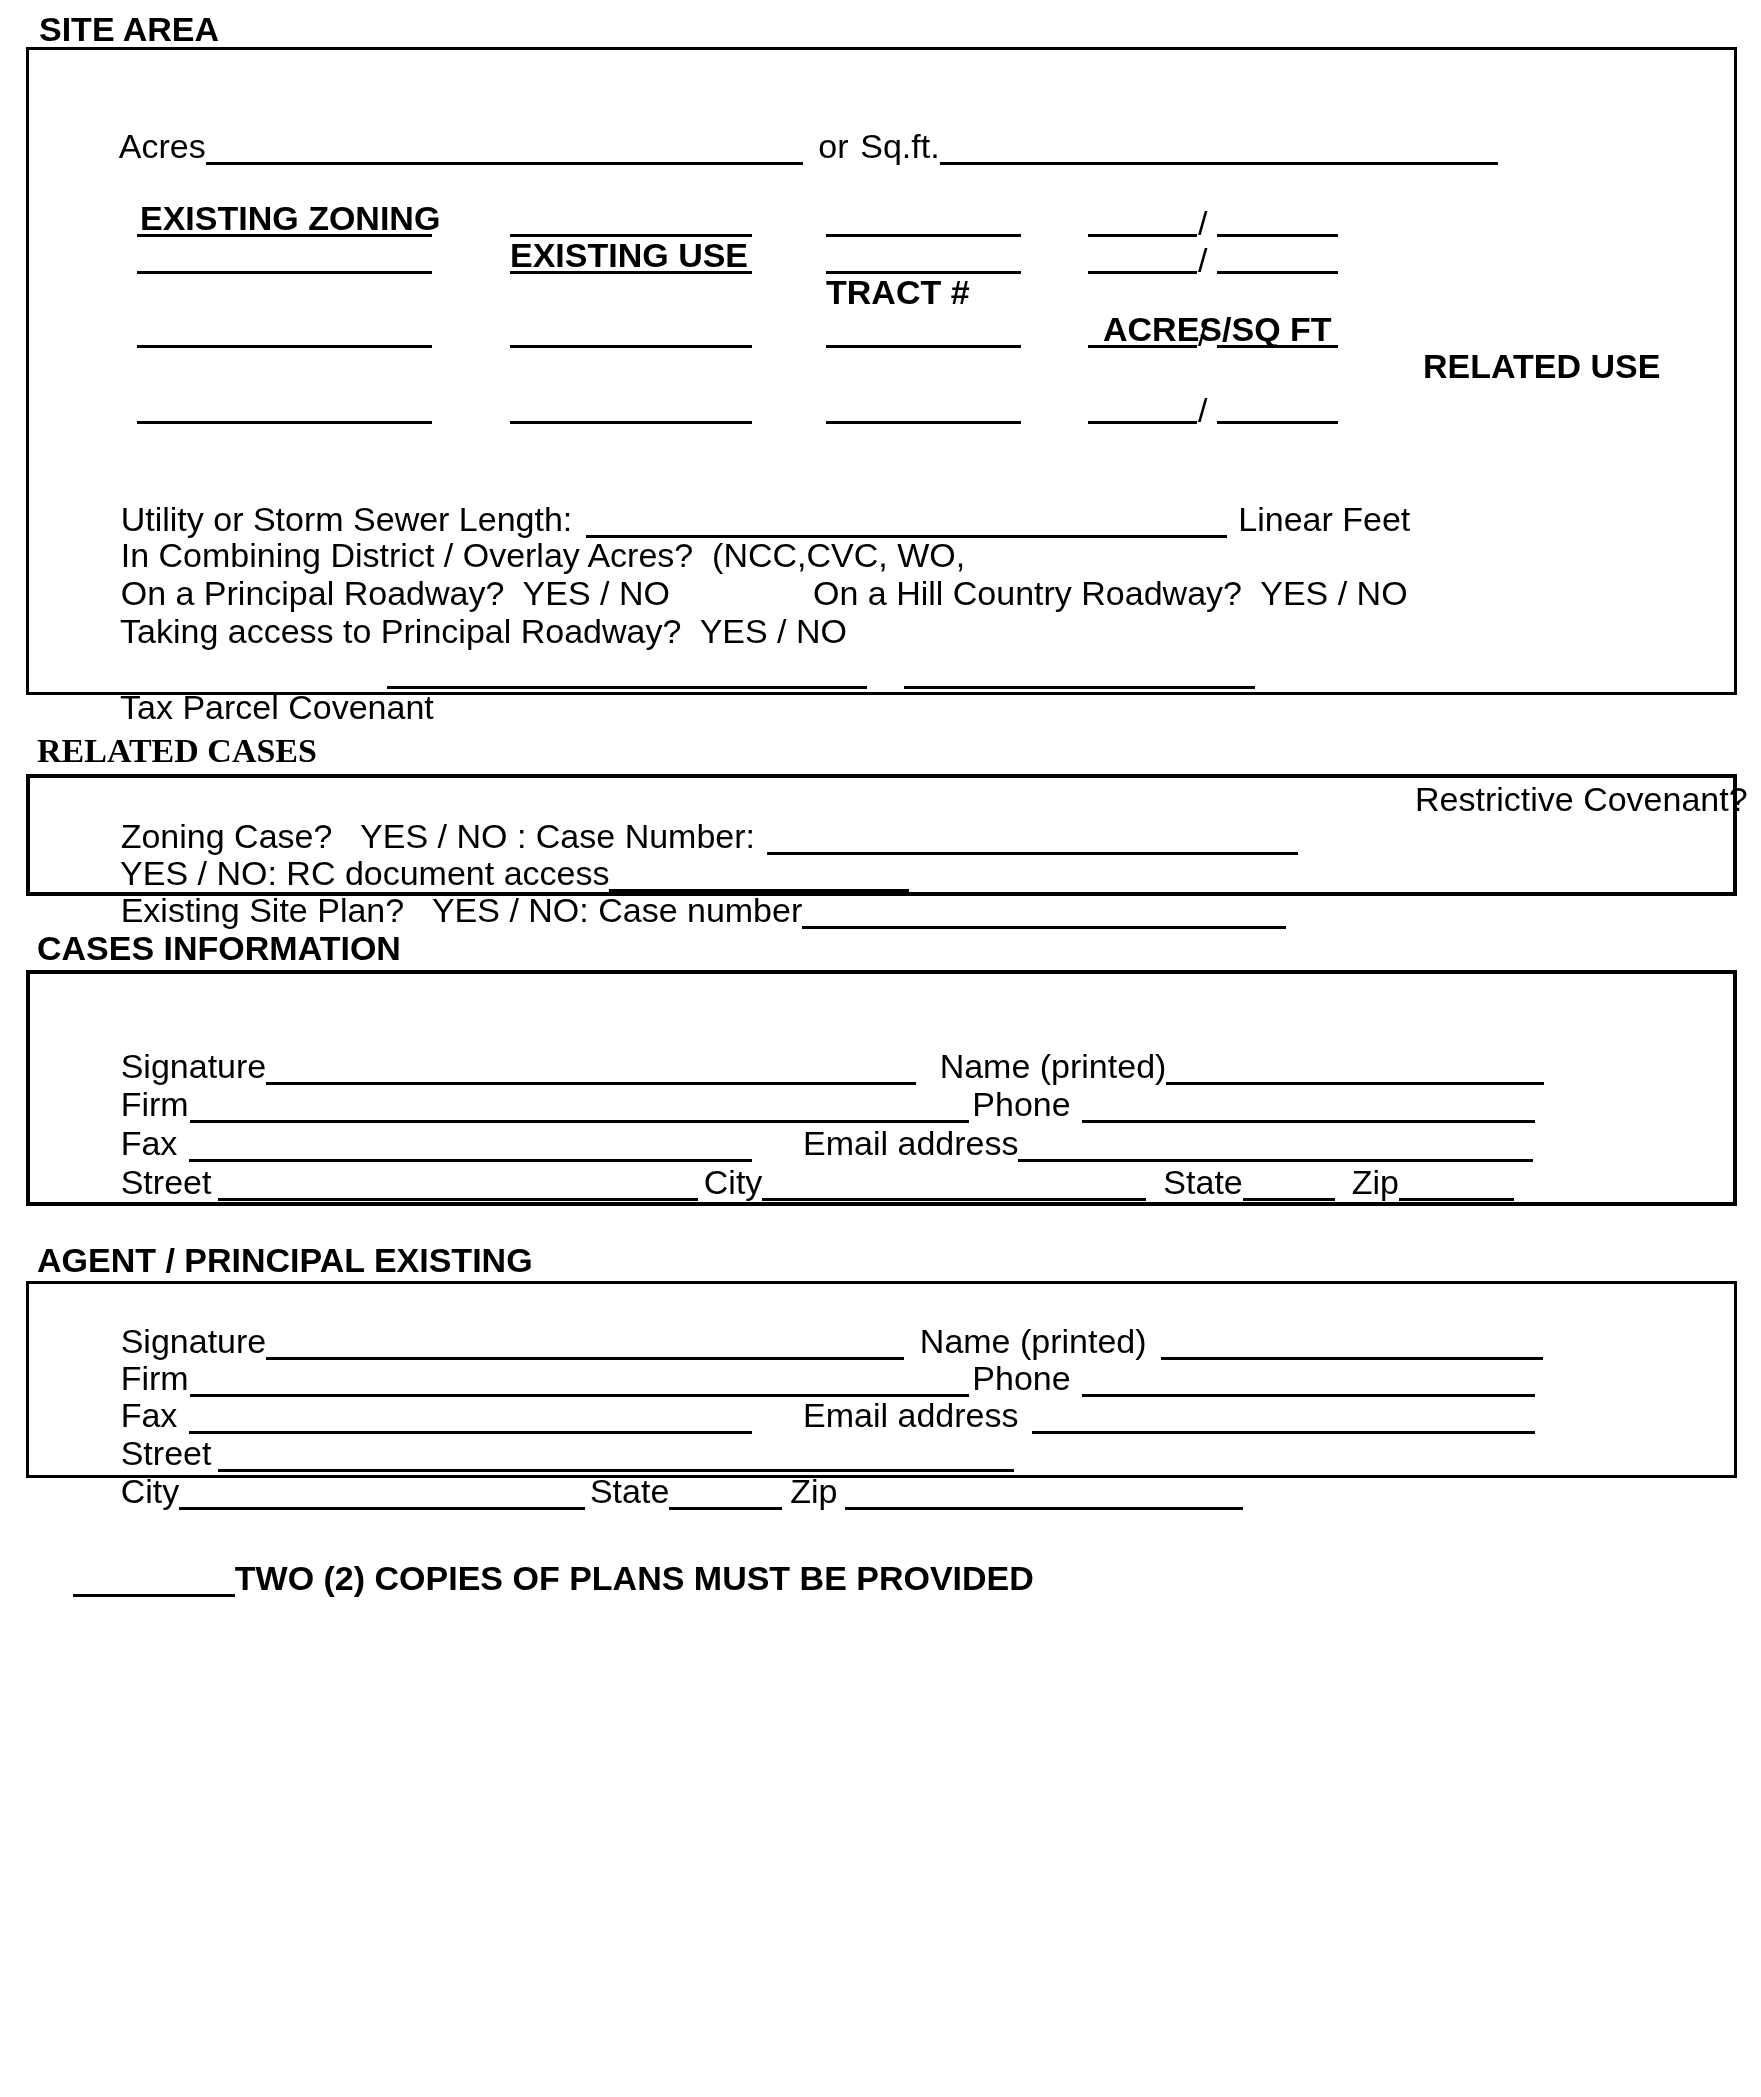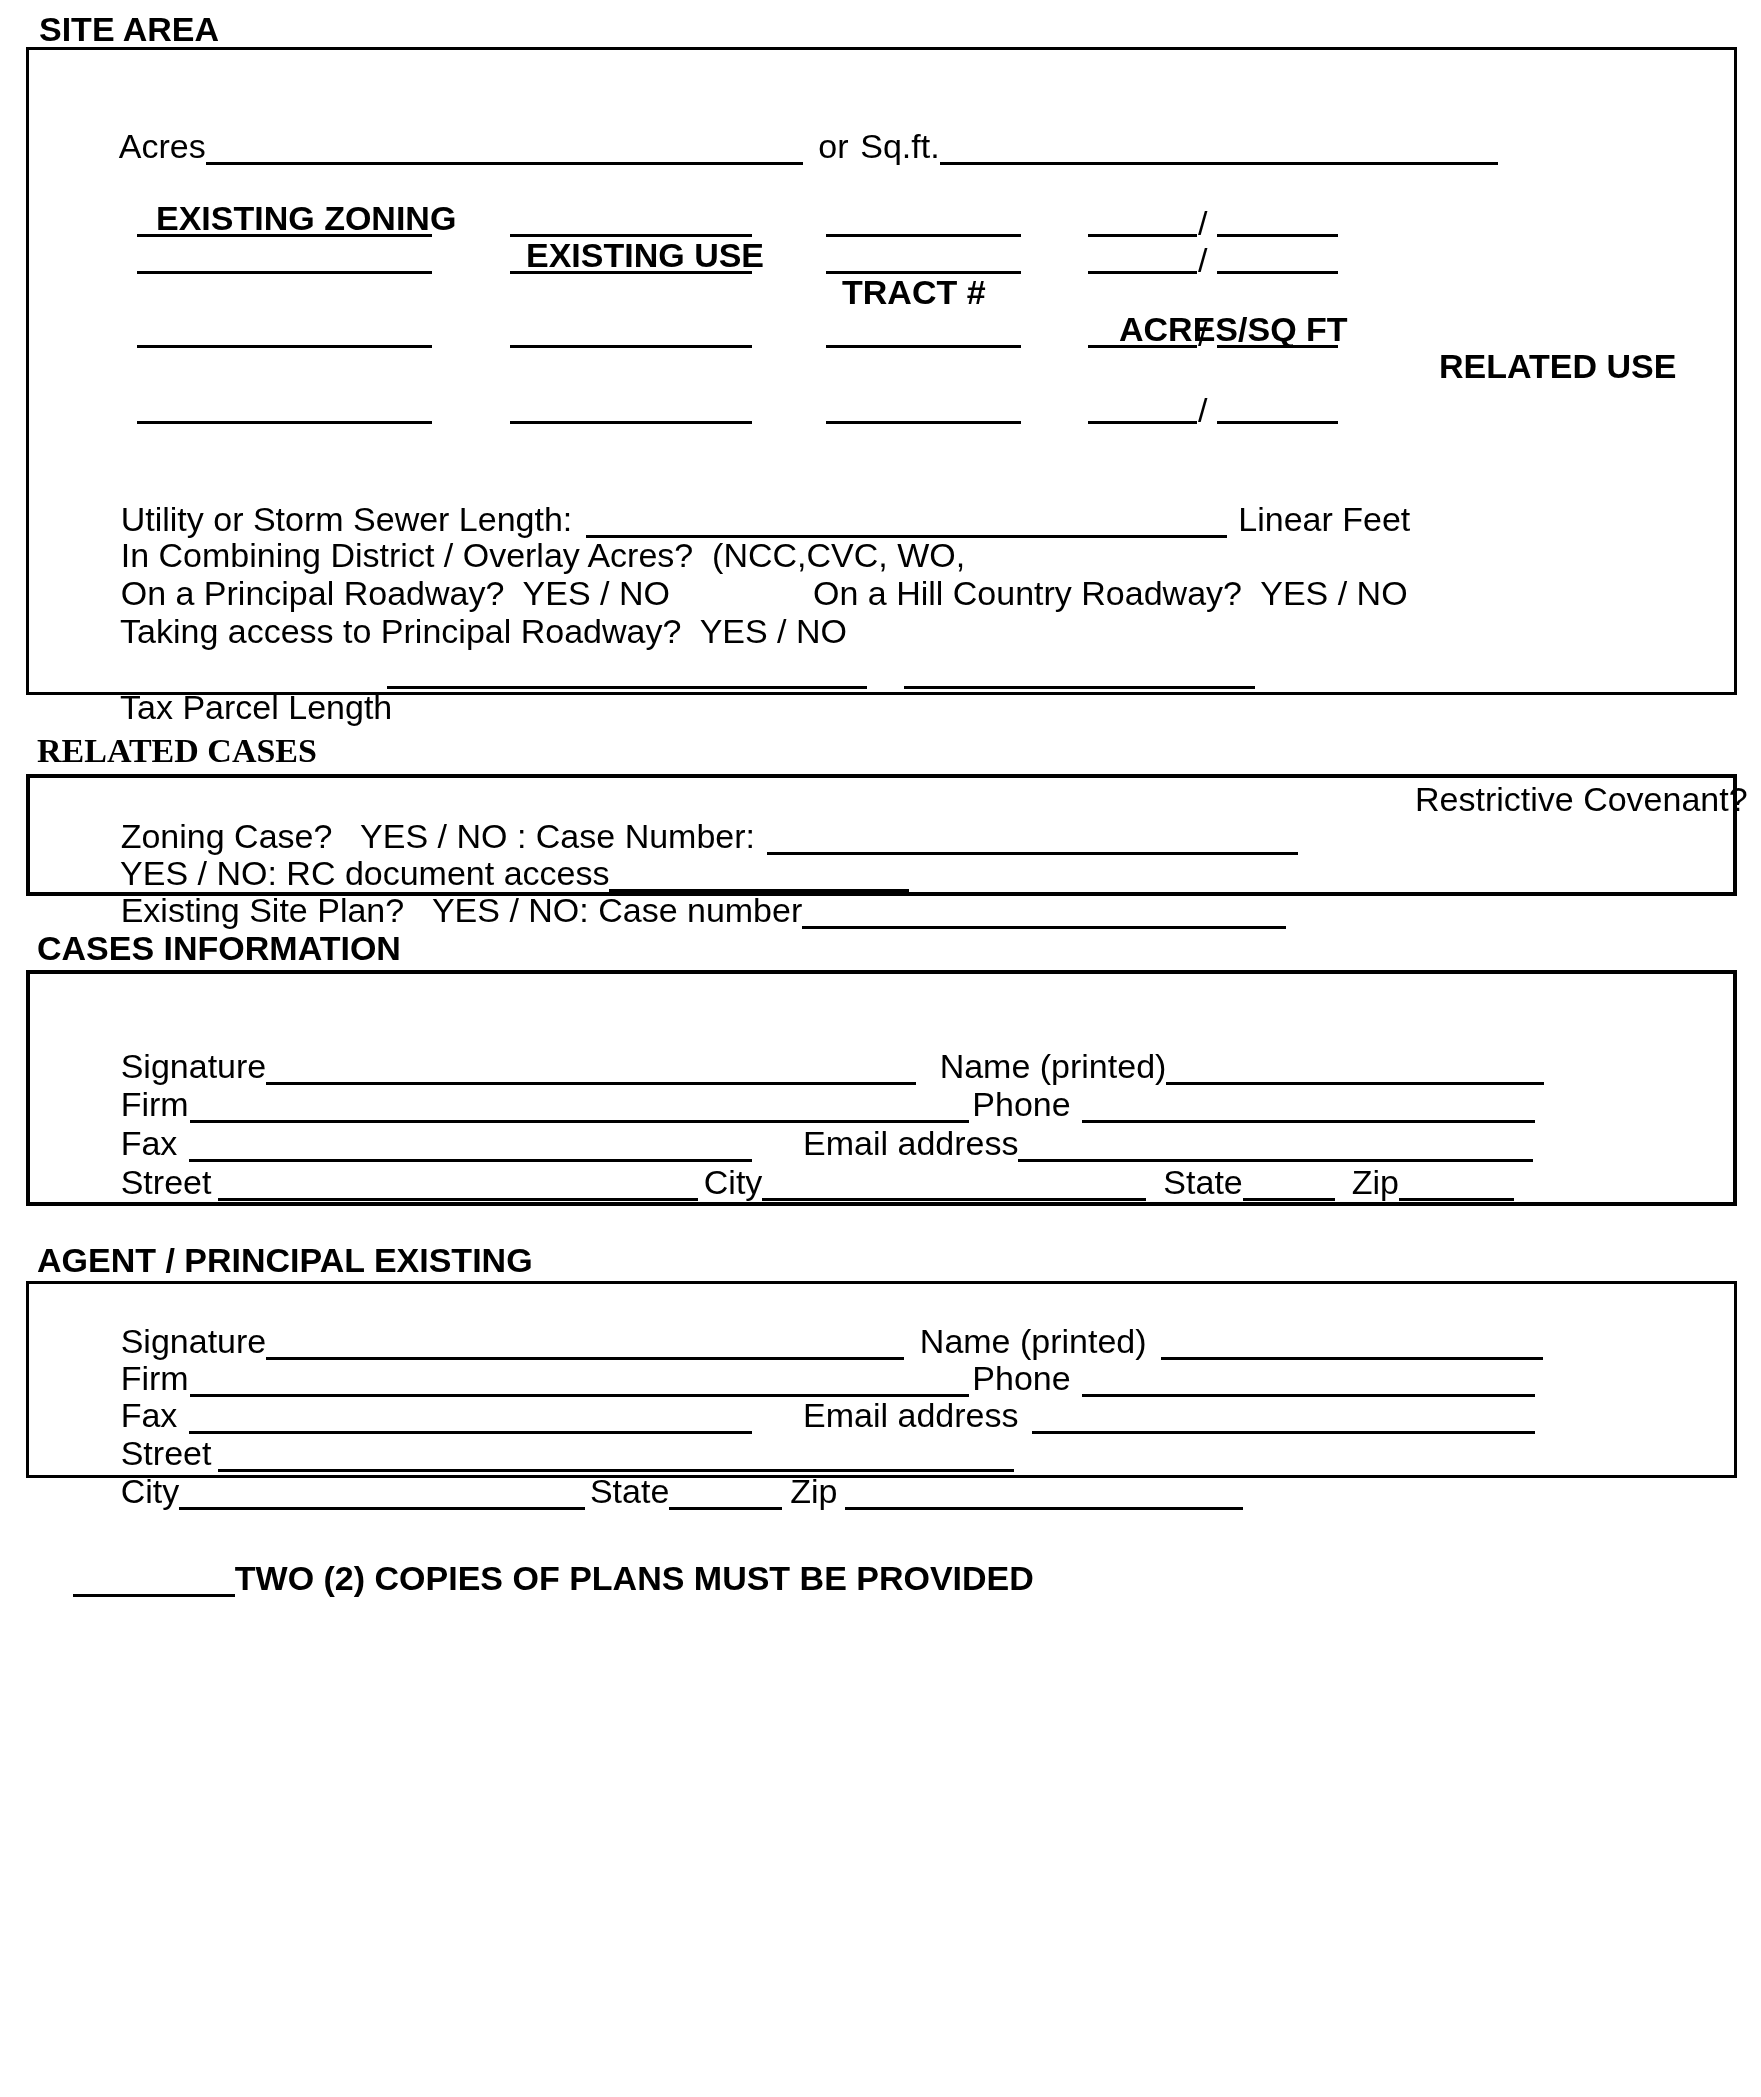--- a/index.html
+++ b/index.html
@@ -64,21 +64,21 @@
 <div class="page">
 
   <div class="sec-title" style="left:39px; top:11px;">SITE AREA</div>
 
   <div class="box" style="top:47px; height:648px;">
 
     <div class="row" style="left:35px; top:41px;">
       <span class="lbl">Acres</span><span class="bl" style="width:597px;"></span><span class="lbl" style="margin-left:15.6px;">or</span><span class="lbl" style="margin-left:11.7px;">Sq.ft.</span><span class="bl" style="width:558px;"></span>
     </div>
 
-    <div class="row" style="left:16px; top:113px; width:1703px;">
+    <div class="row" style="left:0; top:113px; width:1703px;">
       <span class="hdr" style="left:111px;">EXISTING ZONING</span>
       <span class="hdr" style="left:481px;">EXISTING USE</span>
       <span class="hdr" style="left:797px;">TRACT #</span>
       <span class="hdr" style="left:1074px;">ACRES/SQ FT</span>
       <span class="hdr" style="left:1394px;">RELATED USE</span>
     </div>
 
     <div class="row" style="left:0; top:150px; width:1703px;">
       <span class="abl" style="left:108px;  width:295px;"></span>
       <span class="abl" style="left:481px;  width:242px;"></span>
@@ -126,21 +126,21 @@
     <div class="row" style="left:35px; top:488px;">
       <span class="lbl">On a Principal Roadway?  YES / NO</span><span class="lbl" style="margin-left:143px;">On a Hill Country Roadway?  YES / NO</span>
     </div>
 
     <div class="row" style="left:35px; top:526px;">
       <span class="lbl">Taking access to Principal Roadway?  YES / NO</span>
     </div>
 
 
     <div class="row" style="left:35px; top:602px; width:1668px;">
-      <span class="lbl">Tax Parcel Length</span>
+      <span class="lbl">Tax Parcel Covenant</span>
       <span class="abl" style="left:323px;  width:480px;"></span>
       <span class="abl" style="left:840px; width:351px;"></span>
     </div>
   </div>
 
   <div class="sec-title" style="left:37px; top:732px;font-family:Liberation Serif, serif;">RELATED CASES</div>
 
   <div class="box b6" style="top:774px; height:122px;">
     <div class="row" style="left:34px; top:3.1px; width:1666px;">
       <span class="lbl">Zoning Case?   YES / NO : Case Number:</span><span class="bl" style="width:531px; margin-left:11.7px;"></span>

